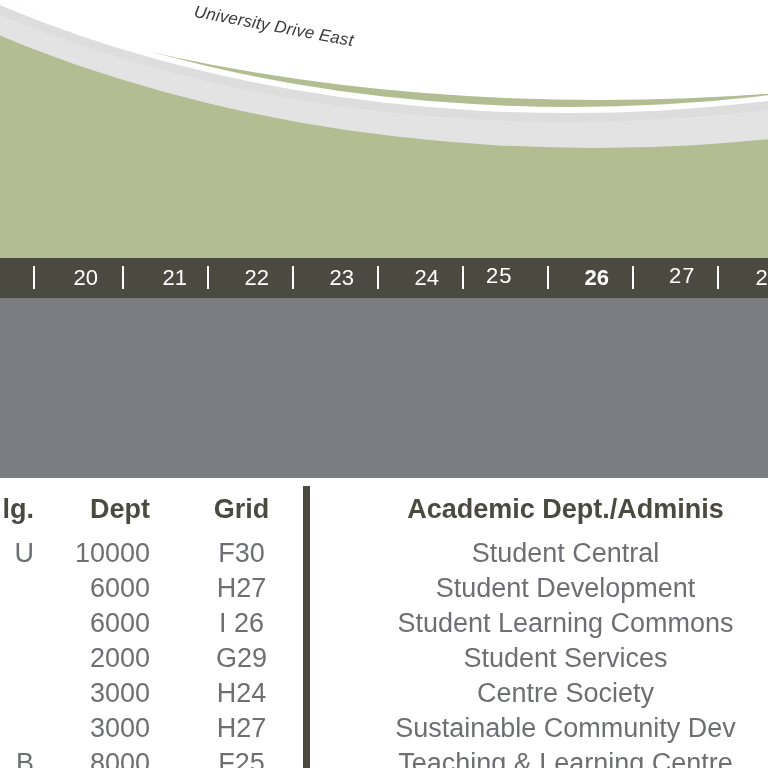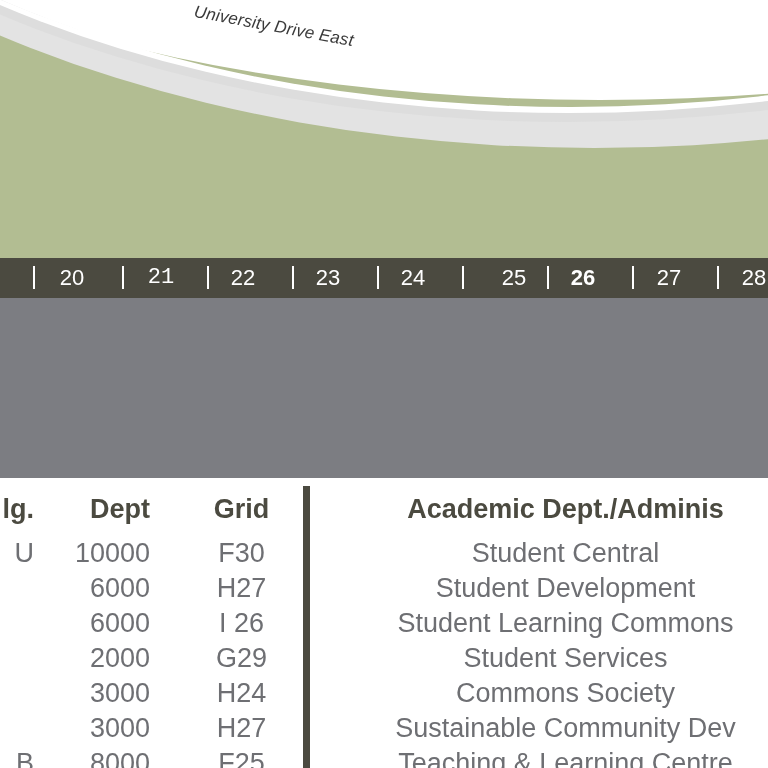--- a/index.html
+++ b/index.html
@@ -113,21 +113,21 @@
     top: 8px;
     width: 2px;
     height: 23px;
     background: #ffffff;
   }
   #grid-ruler .num {
     position: absolute;
     top: 8px;
     font-size: 22px;
     line-height: 24px;
-    text-align: center;
+    text-align: right;
     width: 52px;
     color: #ffffff;
     font-family: "Liberation Sans", sans-serif;
   }
 
   
   #grey-panel {
     position: absolute;
     left: 0;
     top: 298px;
@@ -199,33 +199,33 @@
     <div class="road-band band-grey-top"></div>
     <div class="road-band band-white"></div>
     <div class="road-band band-grey-bottom"></div>
     <div class="street-label">University Drive East</div>
   </div>
 
   <div id="grid-ruler">
     <div class="tick" style="left:33px;"></div>
     <div class="num" style="left:46px;">20</div>
     <div class="tick" style="left:122px;"></div>
-    <div class="num" style="left:135px;font-family:Liberation Mono, monospace;">21</div>
+    <div class="num" style="left:135px;">21</div>
     <div class="tick" style="left:207px;"></div>
     <div class="num" style="left:217px;">22</div>
     <div class="tick" style="left:292px;"></div>
     <div class="num" style="left:302px;">23</div>
     <div class="tick" style="left:377px;"></div>
     <div class="num" style="left:387px;">24</div>
     <div class="tick" style="left:462px;"></div>
-    <div class="num" style="left:488px;">25</div>
+    <div class="num" style="left:460px;font-family:Liberation Mono, monospace;">25</div>
     <div class="tick" style="left:547px;"></div>
     <div class="num" style="left:557px;font-weight:bold;">26</div>
     <div class="tick" style="left:632px;"></div>
-    <div class="num" style="left:643px;">27</div>
+    <div class="num" style="left:643px;font-family:Liberation Mono, monospace;">27</div>
     <div class="tick" style="left:717px;"></div>
     <div class="num" style="left:728px;">28</div>
   </div>
 
   <div id="grey-panel"></div>
 
   <div id="directory">
     <div class="vrule"></div>
     <table class="dir">
       <colgroup>
@@ -271,21 +271,21 @@
           <td class="ta-right">2000</td>
           <td class="ta-left" style="padding-left:22px !important;">G29</td>
           <td></td>
           <td class="ta-left dept-cell">Student Services</td>
         </tr>
         <tr>
           <td class="ta-right"></td>
           <td class="ta-right">3000</td>
           <td class="ta-left" style="padding-left:22px !important;">H24</td>
           <td></td>
-          <td class="ta-left dept-cell">Commons Society</td>
+          <td class="ta-left dept-cell">Centre Society</td>
         </tr>
         <tr>
           <td class="ta-right"></td>
           <td class="ta-right">3000</td>
           <td class="ta-left" style="padding-left:22px !important;">H27</td>
           <td></td>
           <td class="ta-left dept-cell">Sustainable Community Dev</td>
         </tr>
         <tr>
           <td class="ta-right">B</td>

